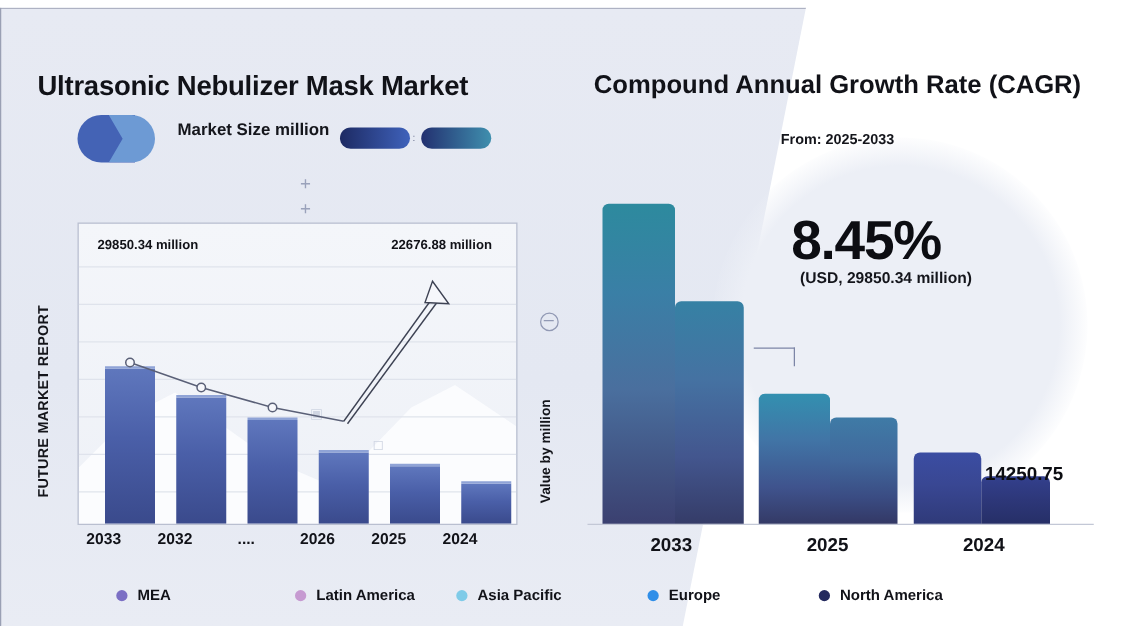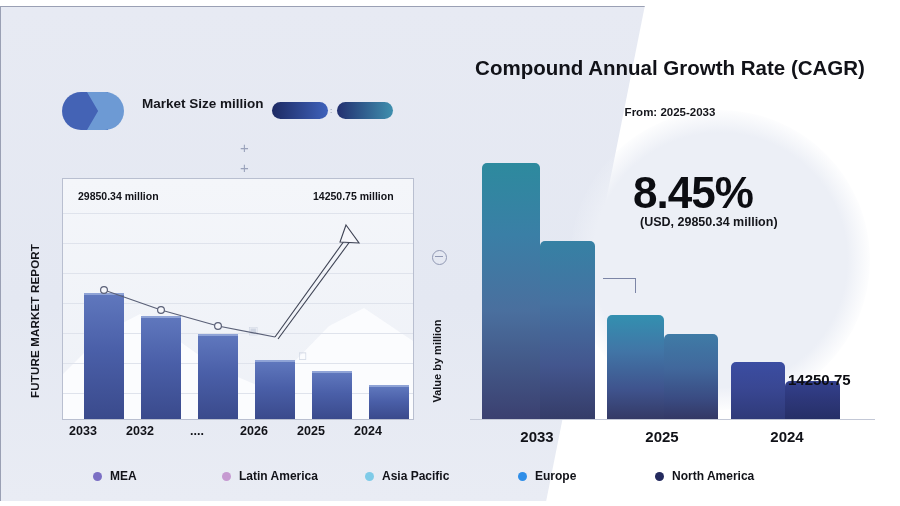--- a/index.html
+++ b/index.html
@@ -166,20 +166,21 @@
 </head>
 <body>
 
 <div id="root">
 
   <div class="panel-bg2"></div>
   <div class="panel-bg"></div>
   <div class="white-swoosh"></div>
   <div class="soft-blob"></div>
 
+  <div class="title-left">Ultrasonic Nebulizer Mask Market</div>
 
   <div class="logo-wrap">
     <div class="logo-left"></div>
     <div class="logo-right"></div>
   </div>
   <div class="logo-text">Market Size million</div>
 
   <div class="pill pill-a"></div>
   <div class="pill-dot">:</div>
   <div class="pill pill-b"></div>
@@ -217,21 +218,21 @@
       <circle cx="41" cy="111" r="3.4" fill="#f6f7fb" stroke="#5a6077" stroke-width="1.2"></circle>
       <circle cx="98" cy="131" r="3.4" fill="#f6f7fb" stroke="#5a6077" stroke-width="1.2"></circle>
       <circle cx="155" cy="147" r="3.4" fill="#f6f7fb" stroke="#5a6077" stroke-width="1.2"></circle>
       <line x1="212" y1="158" x2="284" y2="58" stroke="#3d4253" stroke-width="1.1" fill="none"></line>
       <line x1="215" y1="160" x2="288" y2="61" stroke="#3d4253" stroke-width="1.1" fill="none"></line>
       <polygon points="283,46 296,64 277,63" fill="#f6f7fb" stroke="#3d4253" stroke-width="1.1"></polygon>
     </svg>
   </div>
 
   <div class="lbl-num" style="left:78px;top:190px;text-align:center;">29850.34 million</div>
-  <div class="lbl-num" style="left:313px;top:190px;">14250.75 million</div>
+  <div class="lbl-num" style="left:313px;top:190px;">22676.88 million</div>
 
   <div class="tick-l" style="left:60px;">2033</div>
   <div class="tick-l" style="left:117px;">2032</div>
   <div class="tick-l" style="left:174px;">....</div>
   <div class="tick-l" style="left:231px;">2026</div>
   <div class="tick-l" style="left:288px;">2025</div>
   <div class="tick-l" style="left:345px;">2024</div>
 
   <div class="title-right">Compound Annual Growth Rate (CAGR)</div>
   <div class="subtitle-right">From: 2025-2033</div>
@@ -263,21 +264,21 @@
 
   <div class="tick-r" style="left:487px;">2033</div>
   <div class="tick-r" style="left:612px;">2025</div>
   <div class="tick-r" style="left:737px;">2024</div>
 
   <div class="legend">
     <div class="leg-item" style="position:absolute;left:93px;">
       <span class="leg-dot" style="background:#7b6fc4"></span>
       <span class="leg-txt">MEA</span>
     </div>
-    <div class="leg-item" style="position:absolute;left:222px;">
+    <div class="leg-item" style="position:absolute;left:236px;">
       <span class="leg-dot" style="background:#c69ad1"></span>
       <span class="leg-txt">Latin America</span>
     </div>
     <div class="leg-item" style="position:absolute;left:365px;">
       <span class="leg-dot" style="background:#7fcbe8"></span>
       <span class="leg-txt">Asia Pacific</span>
     </div>
     <div class="leg-item" style="position:absolute;left:518px;">
       <span class="leg-dot" style="background:#2f8ee8"></span>
       <span class="leg-txt">Europe</span>

